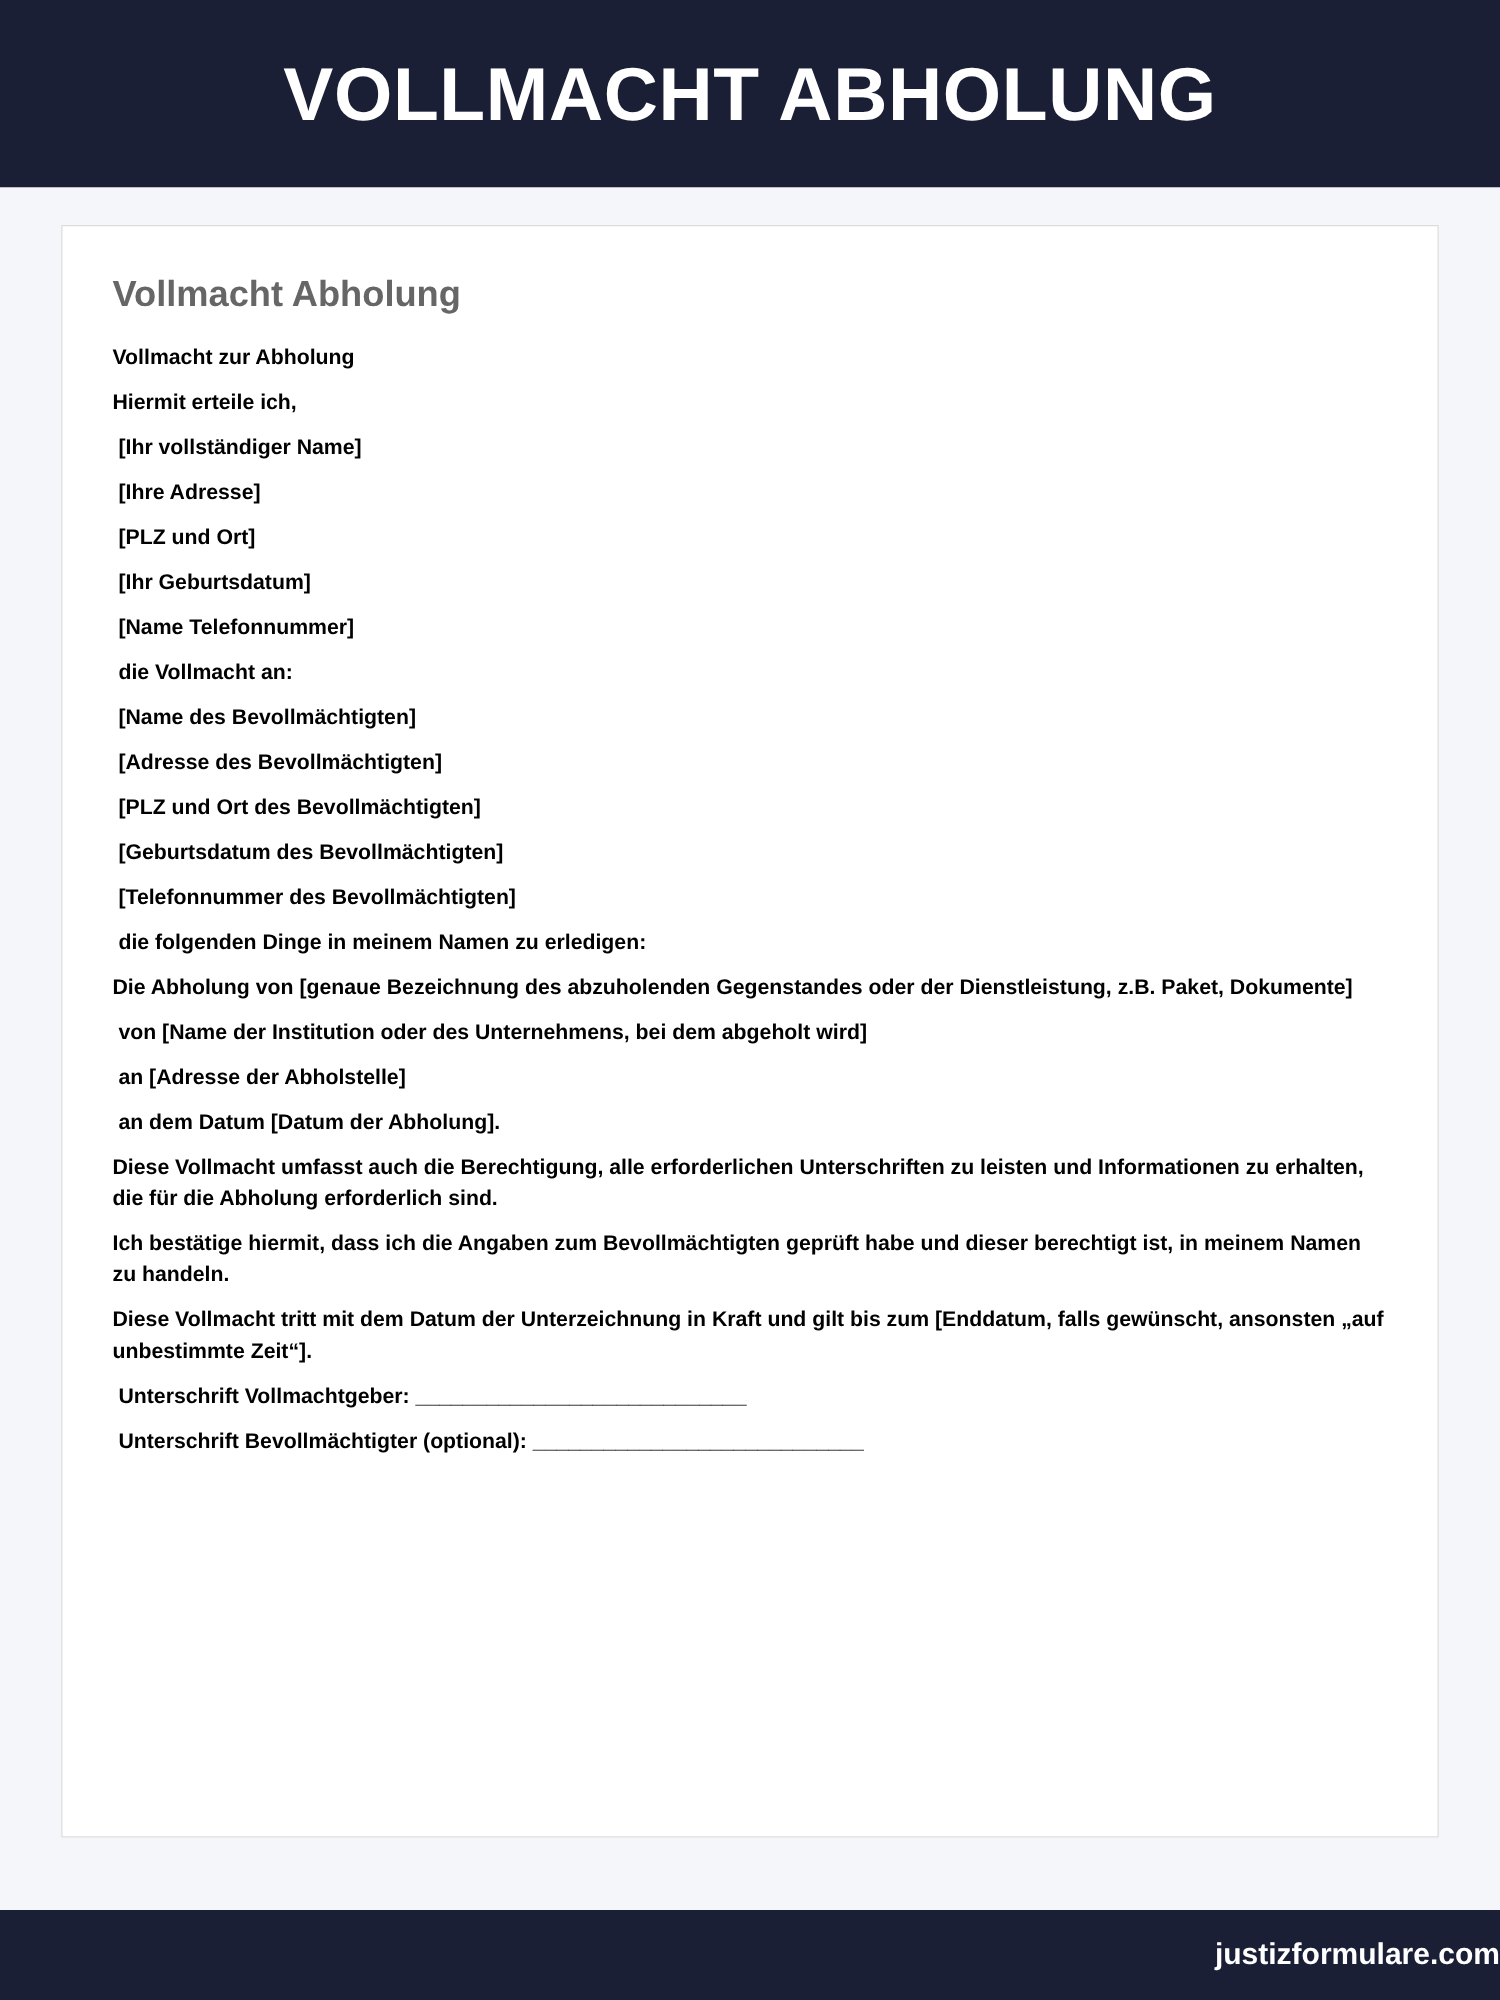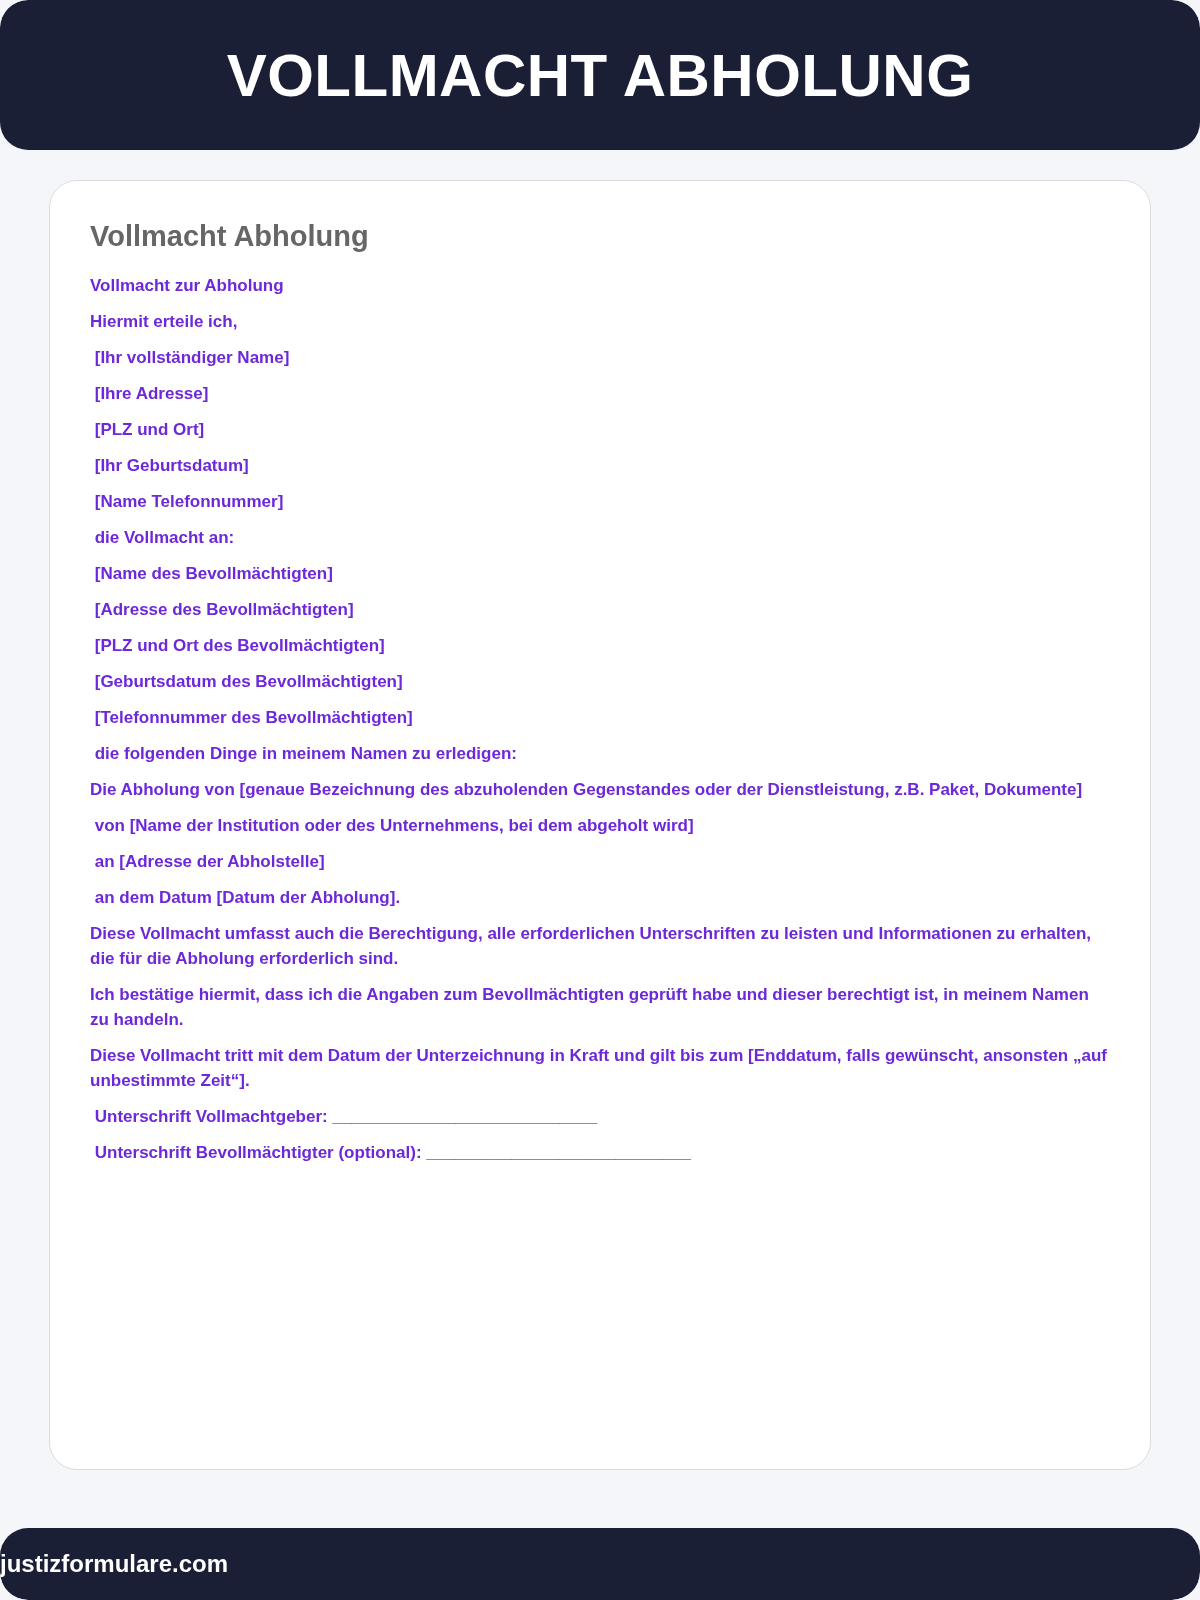--- a/index.html
+++ b/index.html
@@ -1,15 +1,15 @@
 <!DOCTYPE html>
 <html lang="de"><head>
 <meta charset="utf-8">
 <style>
-  * { margin: 0; padding: 0; box-sizing: border-box; border-radius: 28px; }
+  * { margin: 0; padding: 0; box-sizing: border-box; }
   html, body {
     width: 1200px;
     background: #f5f6fa;
     font-family: "Liberation Sans", sans-serif;
   }
   .page-header {
     height: 150px;
     background: #1a1f36;
     display: flex;
     align-items: center;
@@ -33,33 +33,33 @@
     min-height: 1290px;
   }
   .document-title {
     color: #666666;
     font-size: 29px;
     font-weight: 700;
     line-height: 1.05;
     margin-bottom: 22px;
   }
   .document-card p {
-    color: #6d28d9;
+    color: #000000;
     font-size: 17px;
     font-weight: 700;
     line-height: 25px;
     margin: 11px 0;
     white-space: pre-wrap;
   }
   .page-footer {
     height: 72px;
     background: #1a1f36;
     display: flex;
     align-items: center;
-    justify-content: flex-start;
+    justify-content: flex-end;
   }
   .page-footer .site-name {
     color: #ffffff;
     font-size: 24px;
     font-weight: 700;
   }
 </style>
 </head>
 <body>
 

